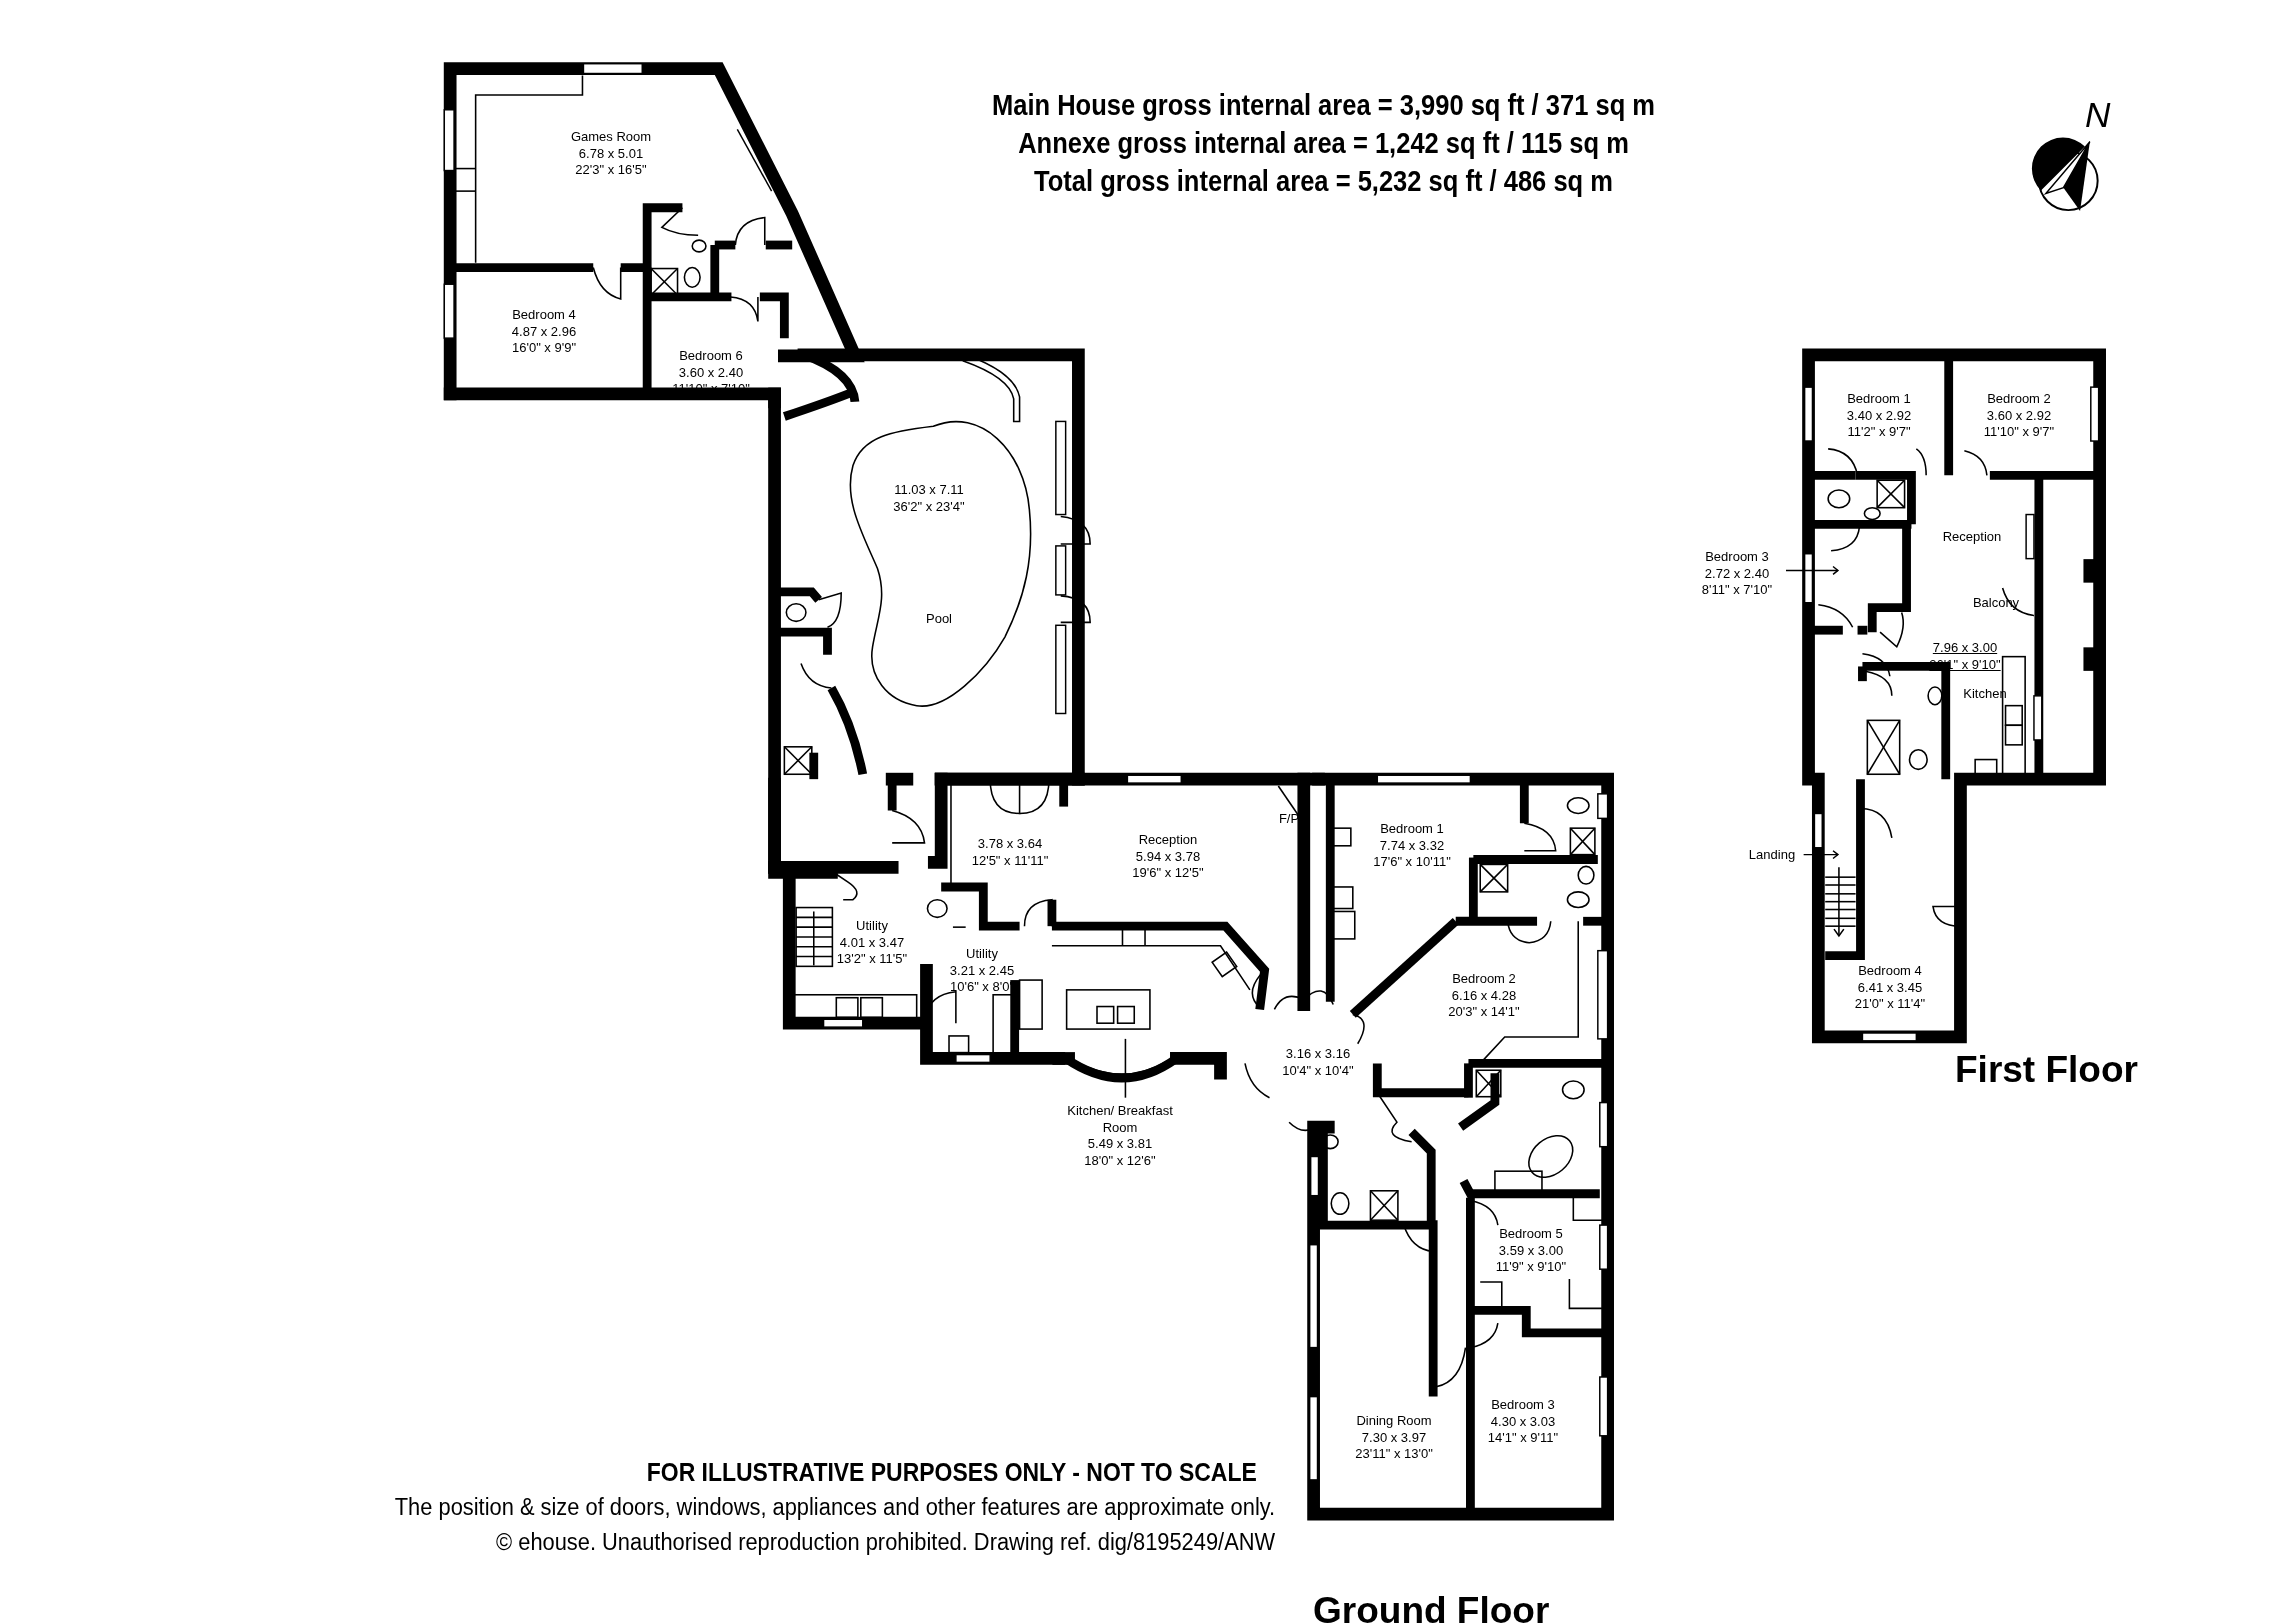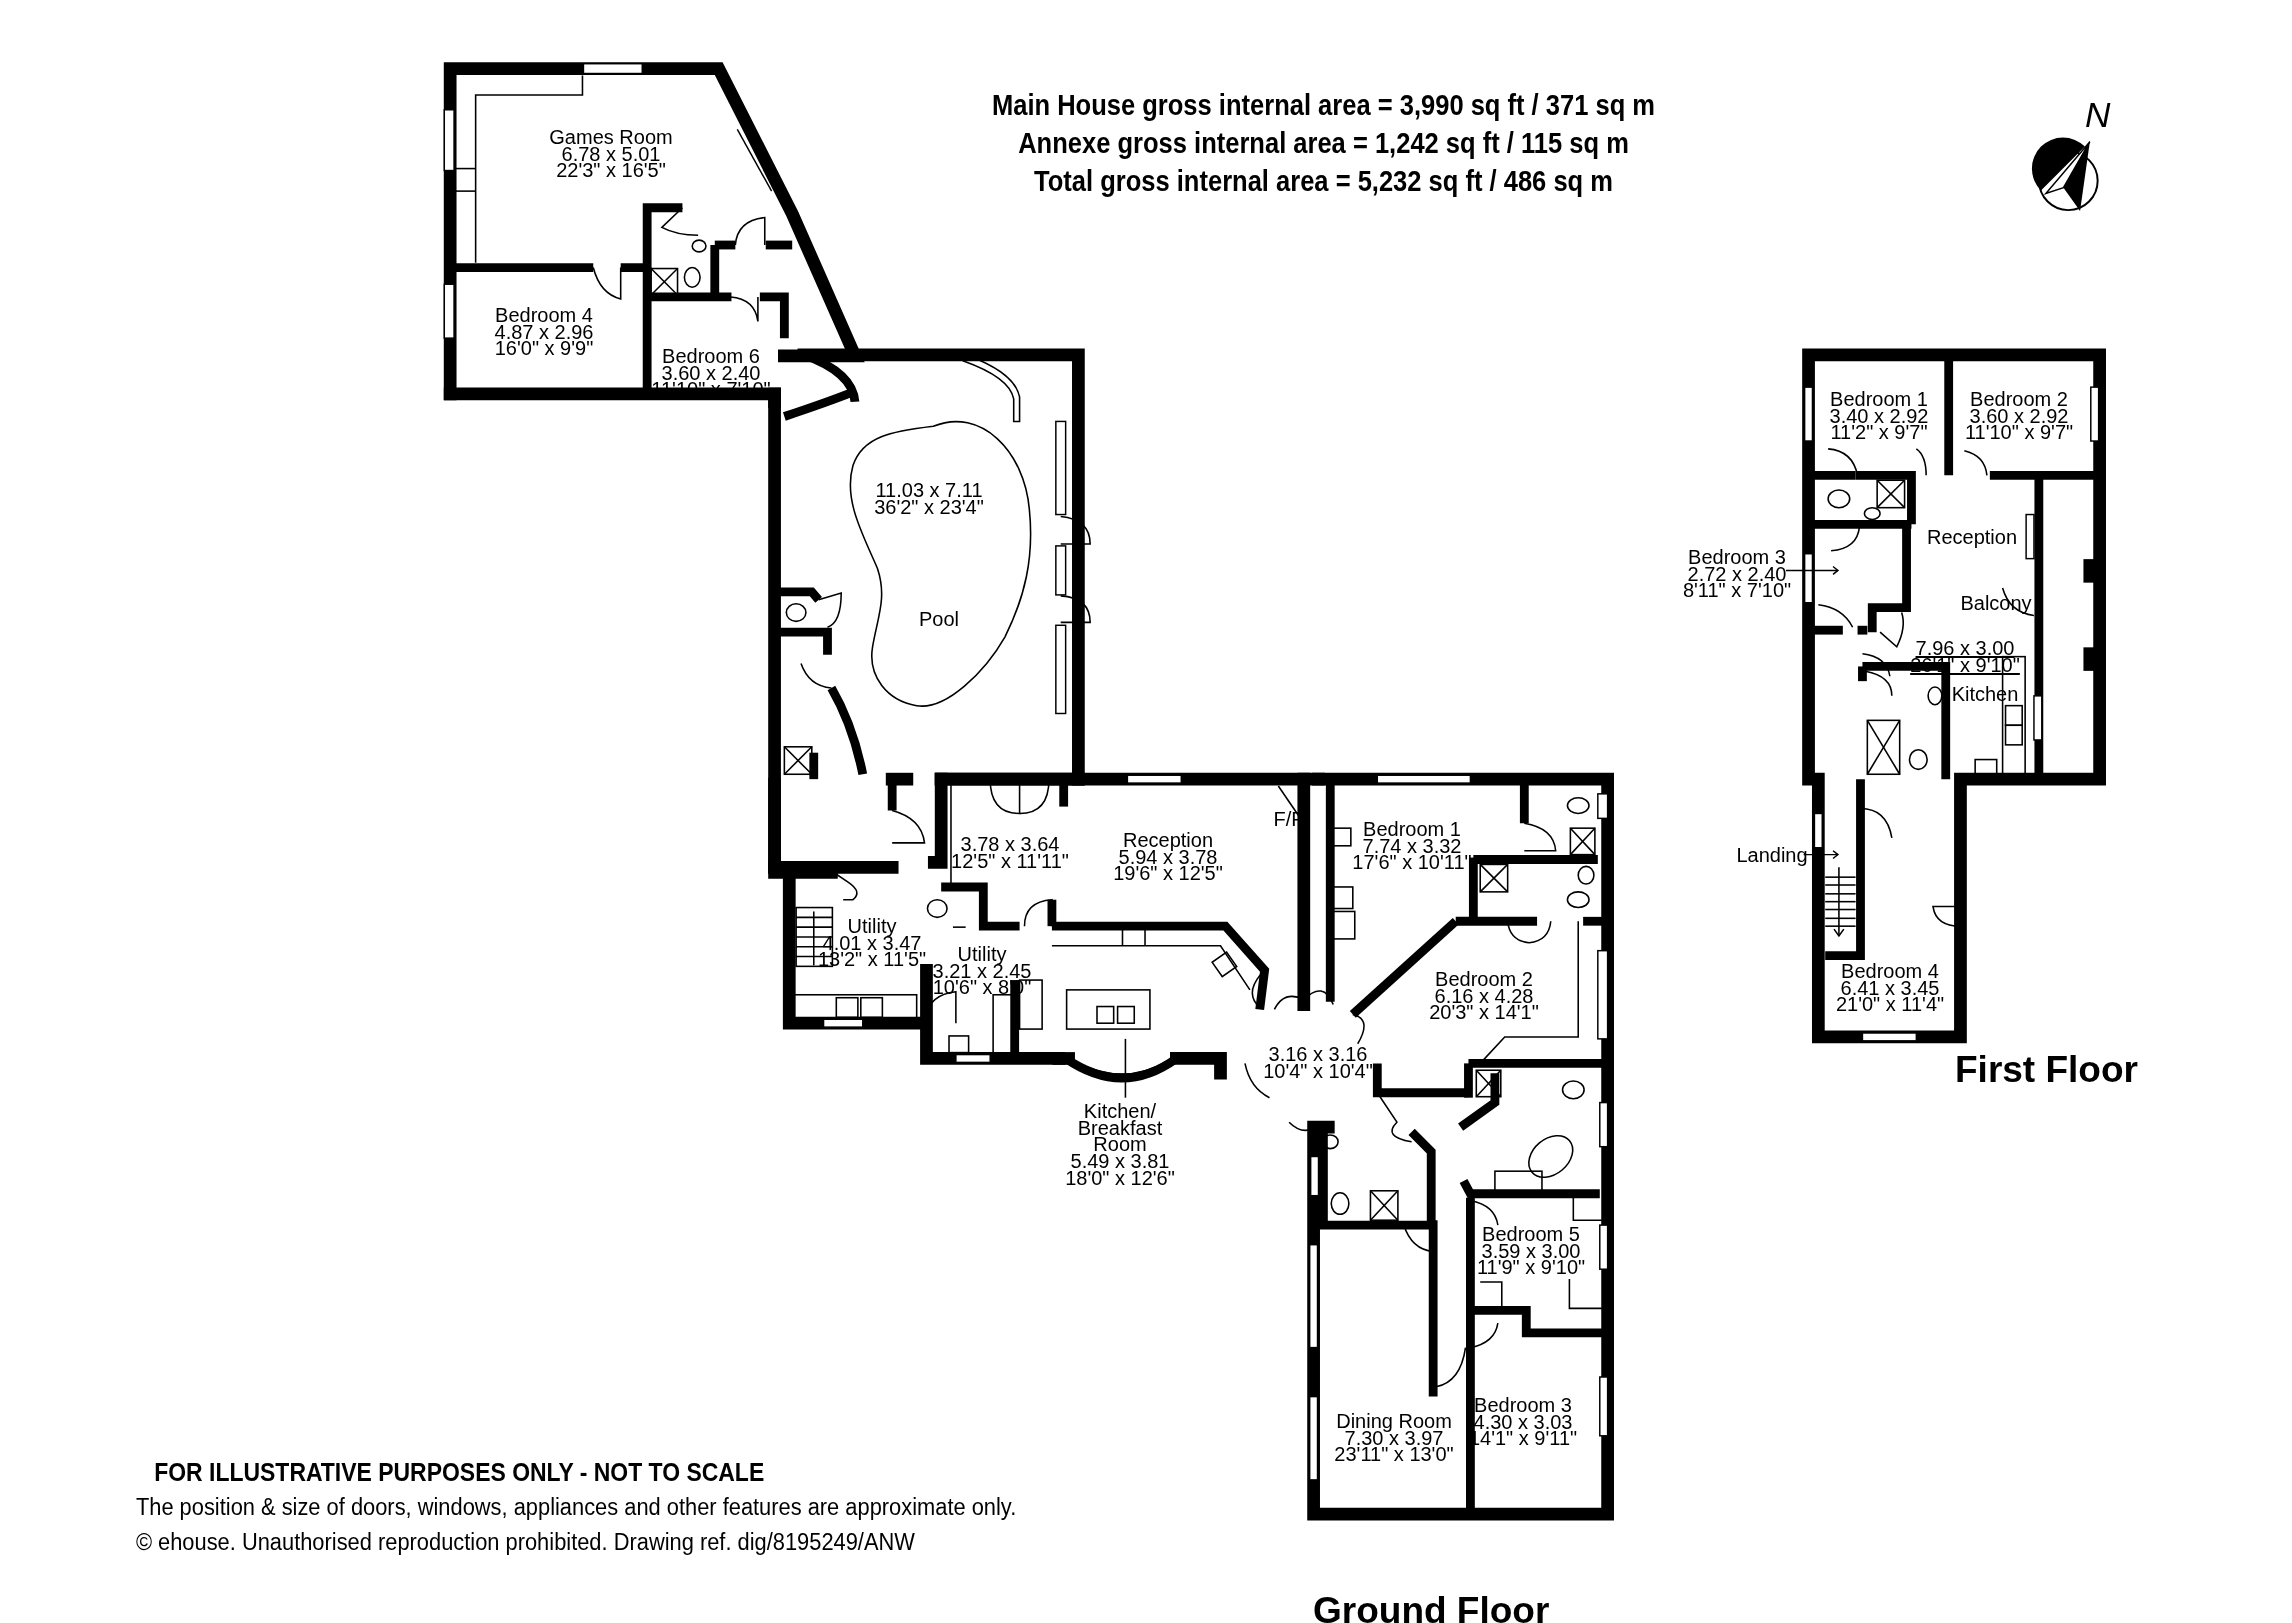--- a/index.html
+++ b/index.html
@@ -7,24 +7,24 @@
          font-family: "Liberation Sans", sans-serif; color: #000; }
   #plan { position: absolute; left: 0; top: 0; width: 2293px; height: 1623px; }
   .wall { fill: none; stroke: #000; stroke-width: 13; stroke-linejoin: miter; stroke-linecap: square; }
   .iwall { fill: none; stroke: #000; stroke-width: 9; stroke-linejoin: miter; }
   .thin { fill: none; stroke: #000; stroke-width: 1.6; }
   .win { fill: #fff; stroke: #000; stroke-width: 1.5; }
   .door { fill: none; stroke: #000; stroke-width: 1.6; }
   .area { position: absolute; left: 843px; top: 86px; width: 961px; text-align: center;
           font-weight: bold; font-size: 29px; line-height: 38px; transform: scaleX(0.88); transform-origin: center top; }
   .area div { white-space: nowrap; }
-  .room { position: absolute; text-align: center; font-size: 20px; line-height: 16.7px; white-space: nowrap;
+  .room { position: absolute; text-align: center; font-size: 13px; line-height: 16.7px; white-space: nowrap;
           transform: translateX(-50%); }
   .floor-title { position: absolute; font-weight: bold; font-size: 37px; }
-  .disclaimer { position: absolute; left: 93px; top: 1455px; width: 1225px; text-align: left; }
+  .disclaimer { position: absolute; left: 93px; top: 1455px; width: 1225px; text-align: right; }
   .disclaimer .d1 { font-weight: bold; font-size: 25.5px; line-height: 35px; transform: scaleX(0.9); }
   .disclaimer .d2, .disclaimer .d3 { font-size: 23.5px; line-height: 35px; transform: scaleX(0.93); }
   .compass { position: absolute; left: 2024px; top: 88px; width: 118px; height: 127px; }
   .callout-line { stroke: #000; stroke-width: 1.5; fill: none; }
 </style>
 </head>
 <body>
 
 <svg id="plan" viewBox="0 0 2339 1656" xmlns="http://www.w3.org/2000/svg">
 

